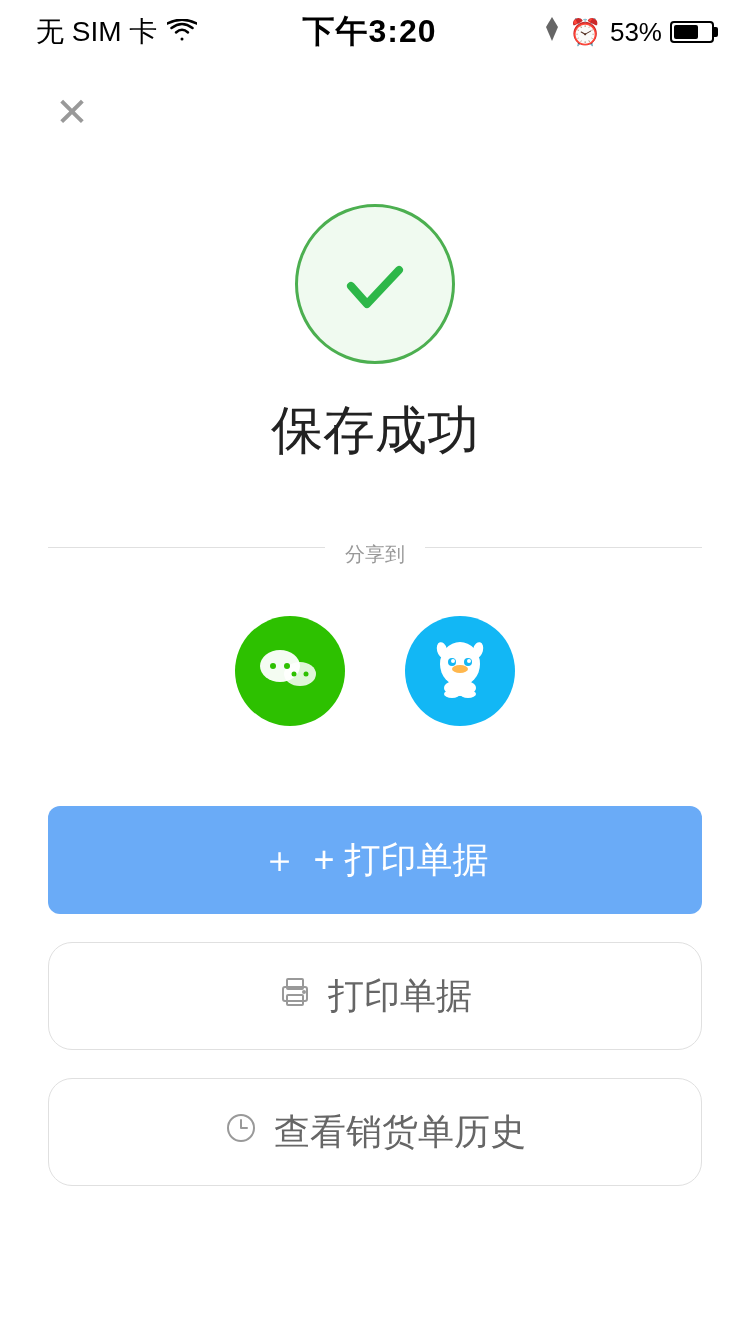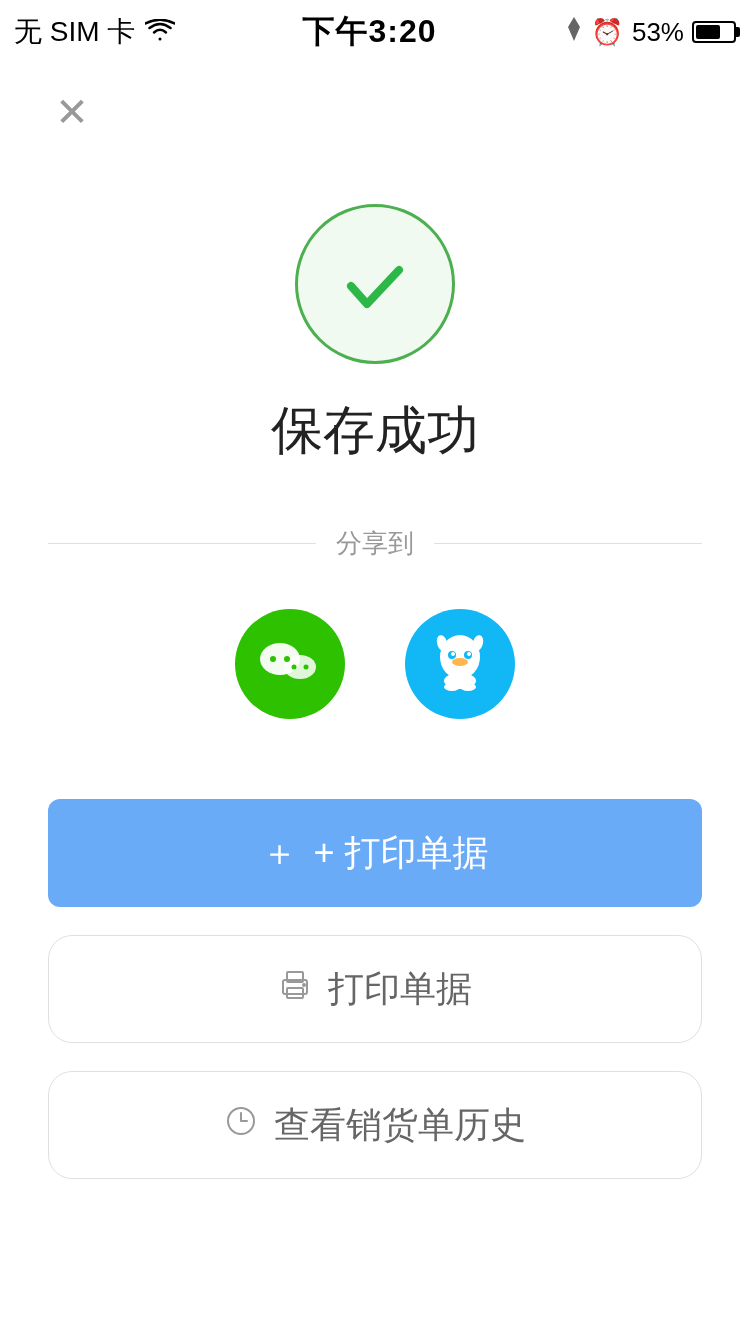--- a/index.html
+++ b/index.html
@@ -14,21 +14,21 @@
       overflow-x: hidden;
     }
 
     
     .status-bar {
       width: 100%;
       height: 64px;
       display: flex;
       align-items: center;
       justify-content: space-between;
-      padding: 0 14px;
+      padding: 0 36px;
       background: #ffffff;
     }
 
     .status-left {
       display: flex;
       align-items: center;
       gap: 10px;
       font-size: 28px;
       font-weight: 500;
       color: #000;
@@ -144,23 +144,24 @@
       gap: 20px;
     }
 
     .divider-line {
       flex: 1;
       height: 1px;
       background: #e0e0e0;
     }
 
     .share-label {
-      font-size: 26px;
+      font-size: 20px;
       color: #999;
       white-space: nowrap;
+      margin-top: 15px;
     }
 
     
     .share-icons-row {
       display: flex;
       align-items: center;
       justify-content: center;
       gap: 60px;
       margin-top: 48px;
     }

